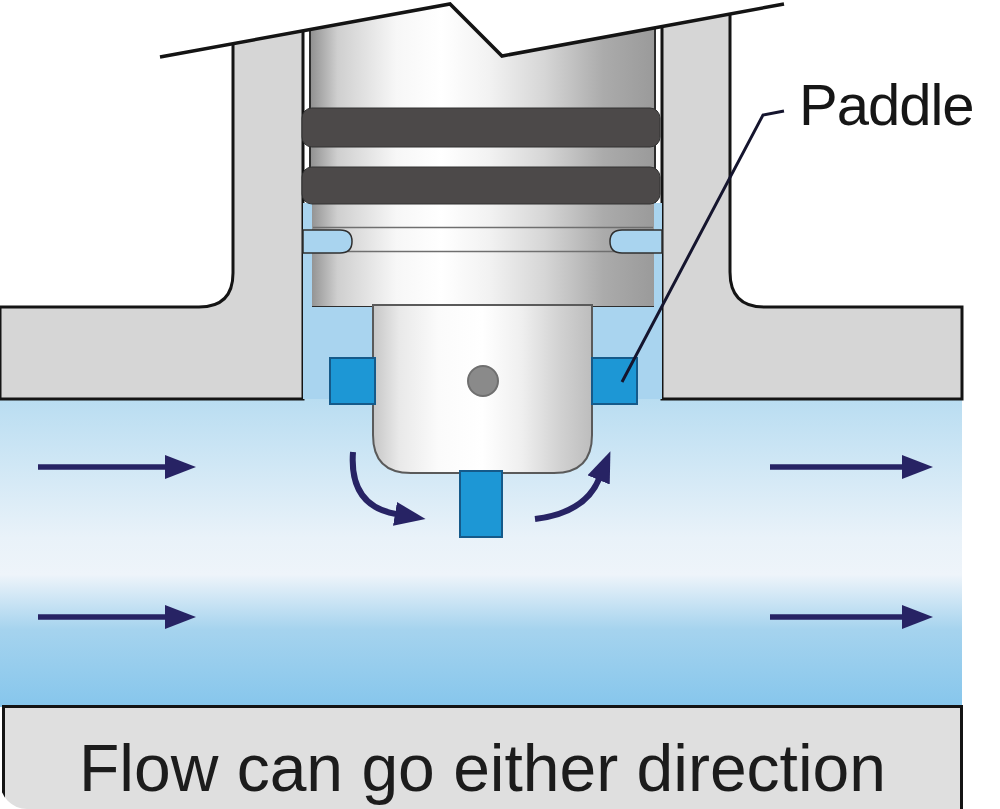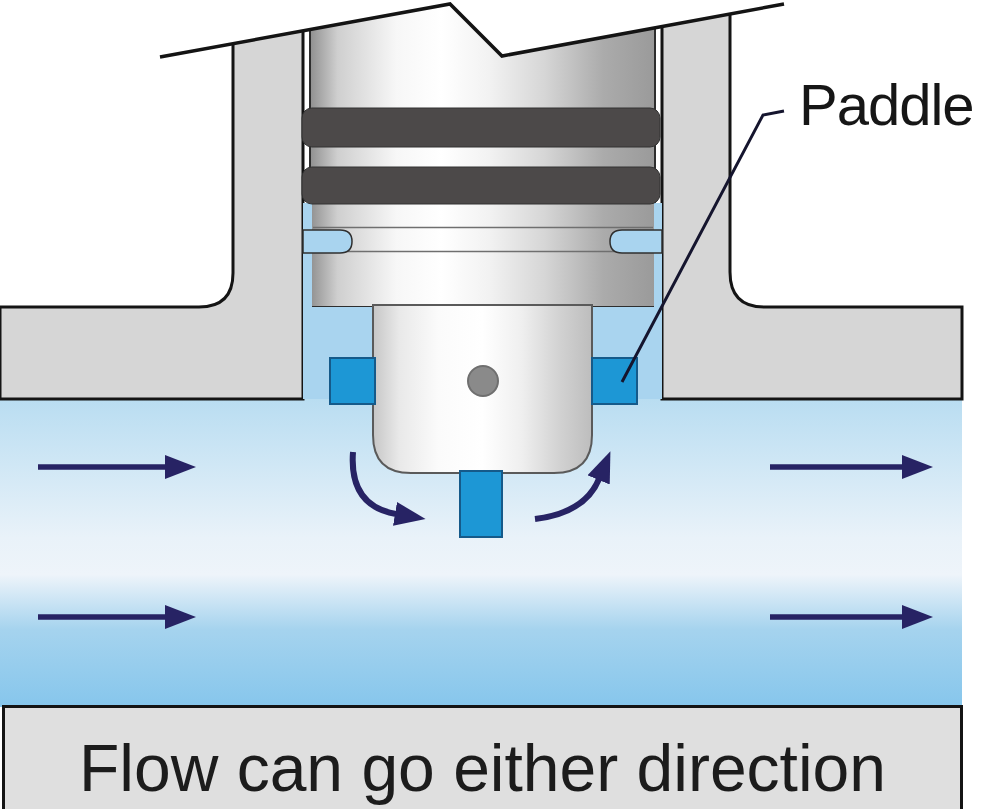--- a/index.html
+++ b/index.html
@@ -7,20 +7,21 @@
     padding: 0;
     background: #ffffff;
   }
   #stage {
     position: relative;
     width: 1000px;
     height: 809px;
     background: #ffffff;
     overflow: hidden;
     font-family: "Liberation Sans", sans-serif;
+    border-radius: 27px;
   }
   #diagram-svg {
     position: absolute;
     left: 0;
     top: 0;
   }
   .annotation-label {
     position: absolute;
     left: 799px;
     top: 68px;

